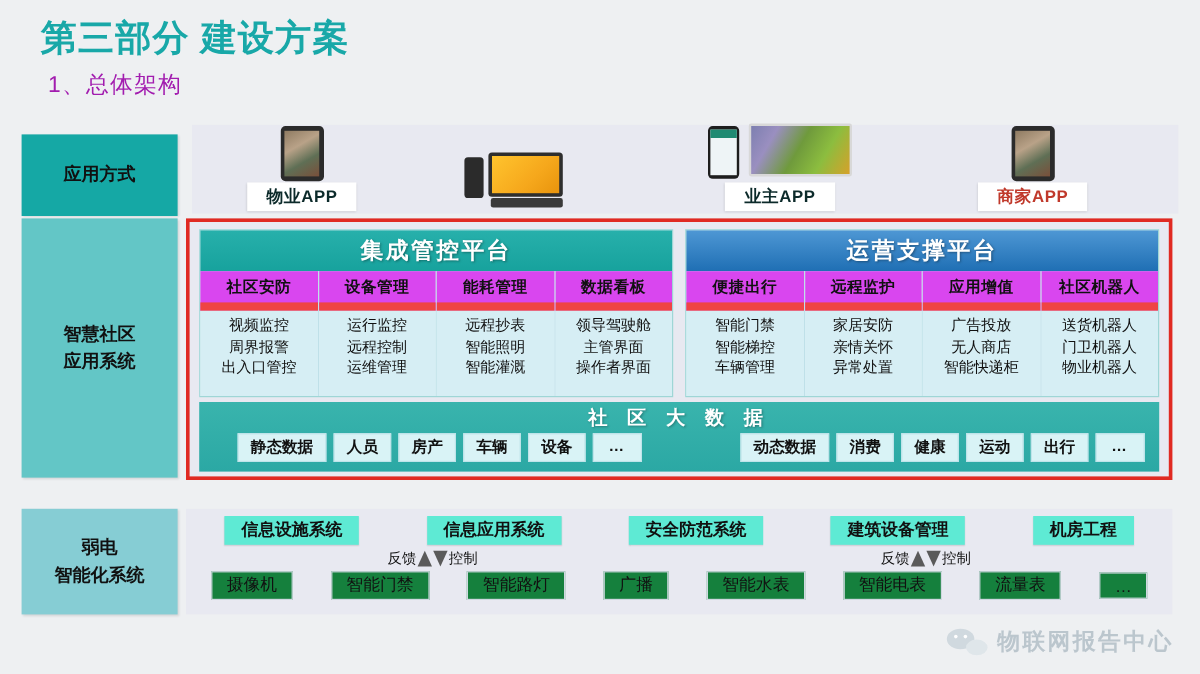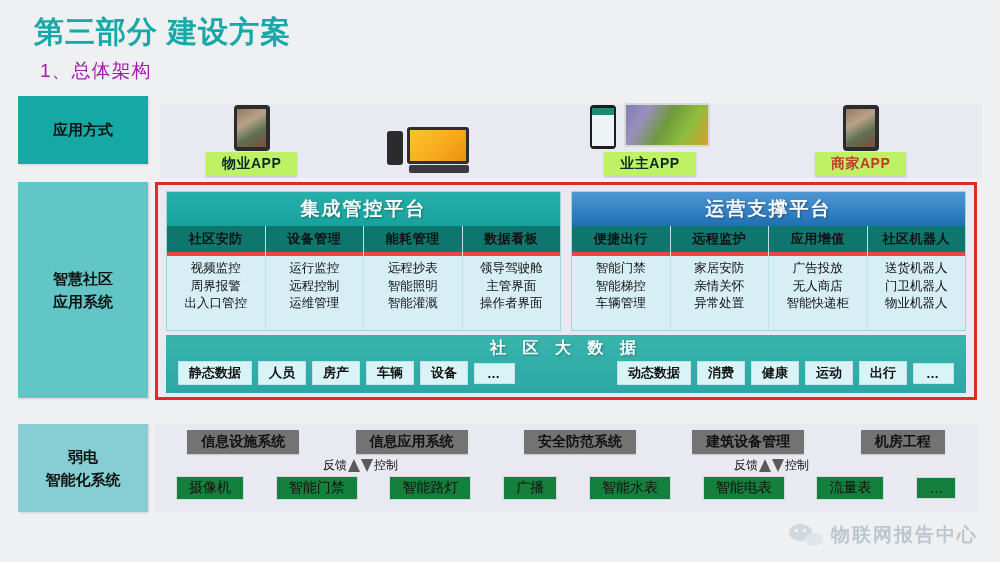--- a/index.html
+++ b/index.html
@@ -24,35 +24,35 @@
     letter-spacing:1px;
   }
 
   
   .side{
     position:absolute;left:18px;
     display:flex;flex-direction:column;align-items:center;justify-content:center;
     color:#111;font-weight:bold;font-size:15px;line-height:1.55;
     box-shadow:1px 1px 2px rgba(0,0,0,.12);
   }
-  .side-apply{top:96px;height:68px;width:130px;background:#15a8a5;}
+  .side-apply{top:112px;height:68px;width:130px;background:#15a8a5;}
   .side-smart{top:182px;height:216px;width:130px;background:#63c6c6;}
   .side-weak{top:424px;height:88px;width:130px;background:#86cdd4;}
 
   
   .device-row{
     position:absolute;left:160px;top:104px;width:822px;height:74px;
     background:#e8e9f1;
   }
   .device{
     position:absolute;bottom:2px;width:auto;
     display:flex;flex-direction:column;align-items:center;
   }
   .dev-label{
-    background:#bef264;color:#0c2a2a;font-size:14px;font-weight:bold;
+    background:#ffffff;color:#0c2a2a;font-size:14px;font-weight:bold;
     padding:3px 16px;letter-spacing:.5px;white-space:nowrap;
     box-shadow:0 1px 2px rgba(0,0,0,.18);
   }
   .dev-label.red{color:#c0392b;}
   .dev-art{height:48px;display:flex;align-items:flex-end;justify-content:center;margin-bottom:1px;}
 
   
   .tablet{width:36px;height:46px;background:#2b2b2b;border-radius:4px;
           display:flex;align-items:center;justify-content:center;}
   .tablet i{display:block;width:29px;height:38px;
@@ -89,38 +89,38 @@
     color:#fff;font-size:19px;font-weight:bold;letter-spacing:2px;
     text-shadow:1px 1px 2px rgba(0,0,0,.35);
   }
   .plat-head.teal{background:linear-gradient(180deg,#27b0ab,#17a29d);}
   .plat-head.blue{background:linear-gradient(180deg,#4e97d4,#1f6fb4);}
   .cols{flex:1;display:flex;}
   .col{flex:1;display:flex;flex-direction:column;border-right:1px solid #bfe0e8;}
   .col:last-child{border-right:none;}
   .col-head{
     height:26px;display:flex;align-items:center;justify-content:center;
-    background:#0f766e;color:#111;font-size:13px;font-weight:bold;
-    border-bottom:4px solid #ef4444;letter-spacing:.5px;white-space:nowrap;
+    background:#d946ef;color:#111;font-size:13px;font-weight:bold;
+    border-bottom:7px solid #ef4444;letter-spacing:.5px;white-space:nowrap;
   }
   .col-body{flex:1;background:#d6eef4;padding:4px 0 2px;
             display:flex;flex-direction:column;align-items:center;justify-content:flex-start;gap:1px;}
   .col-body span{font-size:12.5px;color:#111;line-height:1.32;white-space:nowrap;}
 
   
   .bigdata{
     position:absolute;left:8px;right:8px;top:150px;height:58px;
     background:linear-gradient(180deg,#39b4ad,#2ba8a4);
     box-sizing:border-box;
   }
   .bd-title{
     text-align:center;color:#fff;font-size:16px;font-weight:bold;letter-spacing:6px;
     padding-top:3px;text-shadow:1px 1px 2px rgba(0,0,0,.3);
   }
-  .bd-tags{display:flex;align-items:center;gap:6px;padding:2px 12px 0;}
+  .bd-tags{display:flex;gap:6px;padding:2px 12px 0;margin-left:20px;}
   .bd-tags .sp{flex:1;}
   .tag{
     background:#d9f3f6;color:#111;font-size:13px;font-weight:bold;
     padding:2px 10px;white-space:nowrap;border:1px solid #bfe4ea;
   }
   .tag.ell{font-weight:bold;letter-spacing:2px;padding:2px 12px;}
 
   
   .conn{
     position:absolute;left:155px;top:403px;width:822px;height:22px;
@@ -132,21 +132,21 @@
           border-bottom:15px solid #5a5a5a;}
   .arr-dn{width:0;height:0;border-left:8px solid transparent;border-right:8px solid transparent;
           border-top:15px solid #5a5a5a;}
 
   
   .bottom{
     position:absolute;left:155px;top:424px;width:822px;height:88px;background:#e8e9f1;
   }
   .sys-row{display:flex;align-items:center;justify-content:space-around;padding:6px 8px 0;gap:8px;}
   .sys{
-    background:#737373;color:#111;font-size:14px;font-weight:bold;
+    background:#5eead4;color:#111;font-size:14px;font-weight:bold;
     padding:3px 14px;white-space:nowrap;box-shadow:0 1px 1px rgba(0,0,0,.12);
   }
   .fb-row{display:flex;justify-content:space-around;align-items:center;height:20px;margin-top:1px;}
   .fb{display:flex;align-items:center;gap:1px;font-size:12px;color:#111;}
   .fb .arr-up,.fb .arr-dn{border-left-width:6px;border-right-width:6px;}
   .fb .arr-up{border-bottom-width:13px;}
   .fb .arr-dn{border-top-width:13px;}
   .dev-row2{display:flex;justify-content:space-around;align-items:center;padding:0 8px;gap:6px;margin-top:1px;}
   .dtag{
     background:#15803d;color:#111;font-size:14px;

